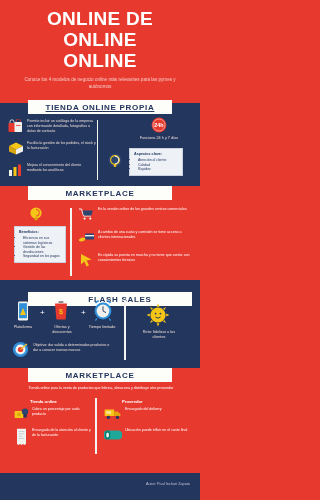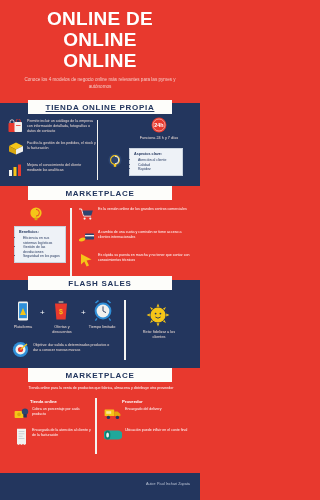--- a/index.html
+++ b/index.html
@@ -37,21 +37,21 @@
 
   
   .chip{
     position:absolute;left:28px;width:144px;height:14px;
     background:#fdfdfa;
     display:flex;align-items:center;justify-content:center;
     color:#23365e;font-weight:bold;font-size:8px;letter-spacing:.7px;
   }
   #chip-tienda{top:100px;text-decoration:underline;}
   #chip-market{top:186px;text-align:right;}
-  #chip-flash{top:276px;}
+  #chip-flash{top:292px;padding-left:20px;}
   #chip-drop{top:368px;}
 
   
   .t{font-size:3.6px;line-height:5.2px;}
   .white{color:#ffffff;}
   .pale{color:#ecdcd6;}
 
   .row{position:absolute;display:flex;align-items:flex-start;gap:3px;}
   .ico{flex:0 0 auto;display:block;}
 

